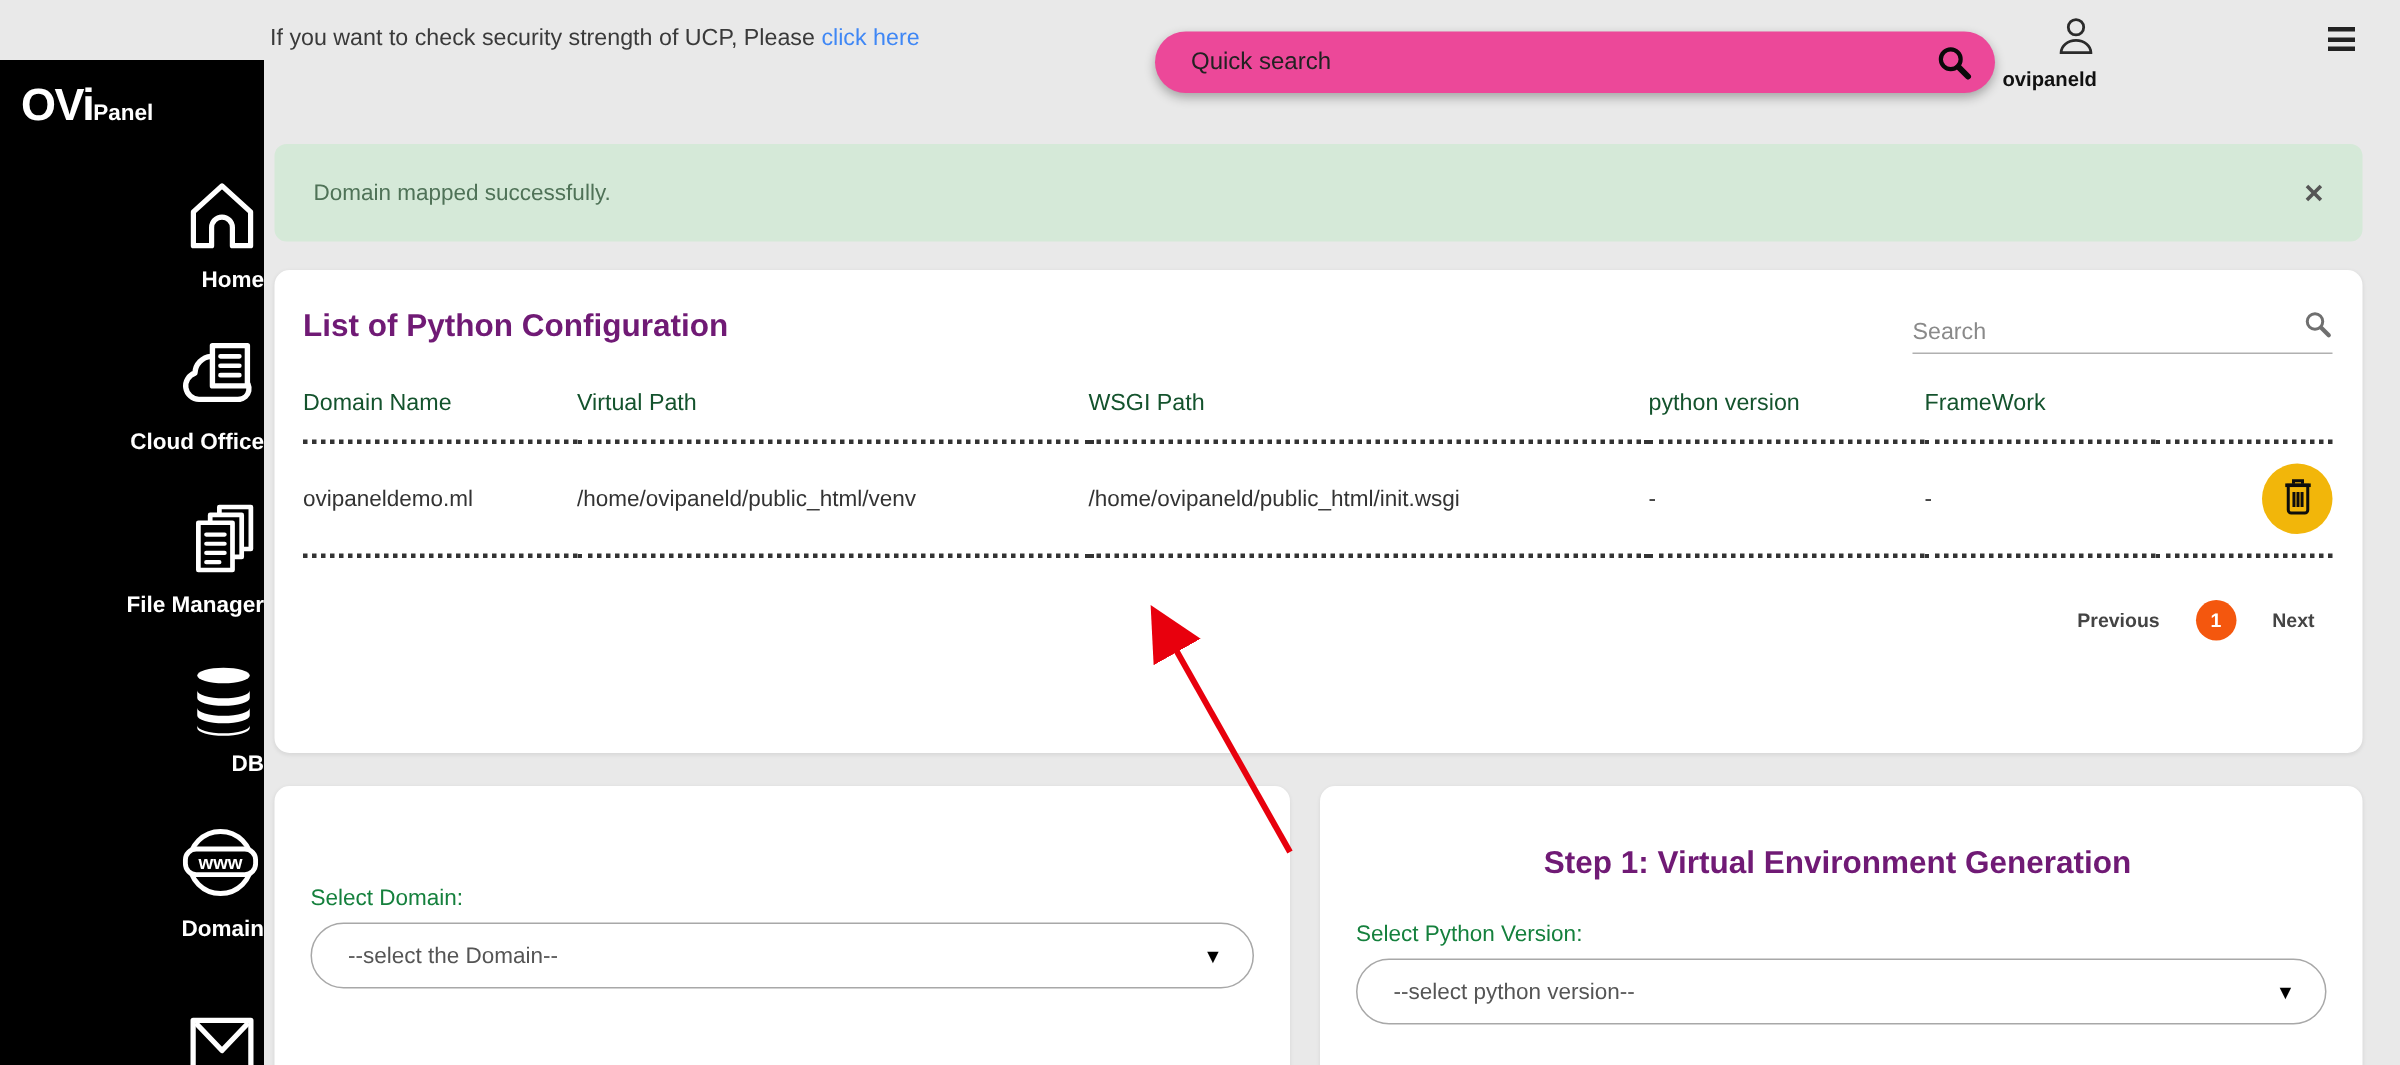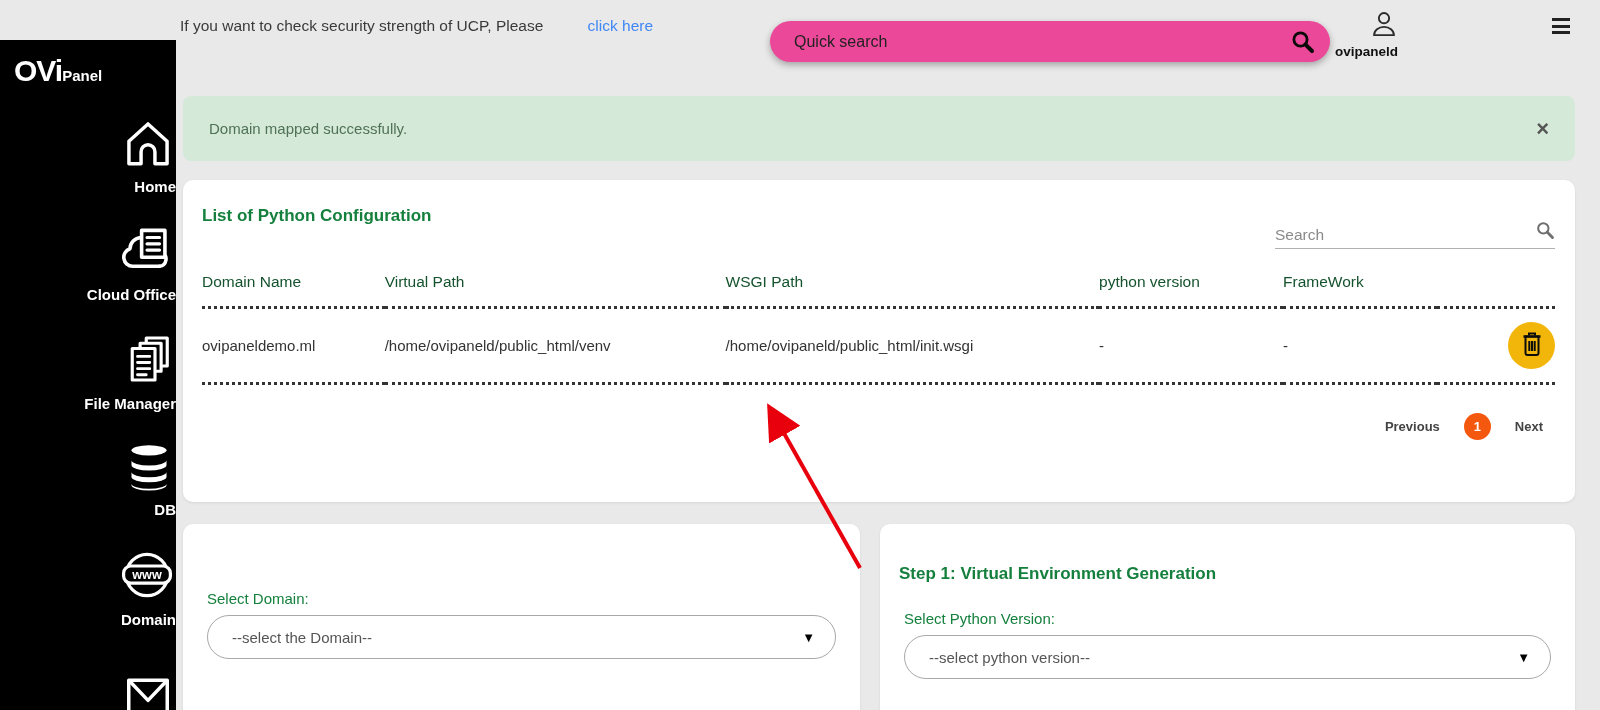--- a/index.html
+++ b/index.html
@@ -24,21 +24,21 @@
     align-items:flex-end; justify-content:center; gap:9px; cursor:pointer;
   }
   .nav-item svg { display:block; }
   .nav-label { font-size:15px; font-weight:bold; color:#fff; }
 
   
   .main { position:absolute; left:160px; top:0; width:1440px; height:710px; }
 
   .topbar { position:relative; height:96px; }
   .notice { position:absolute; left:20px; top:17px; font-size:15.5px; color:#3a3a3a; }
-  .notice a { color:#3f87f5; text-decoration:none; cursor:pointer;margin-left:40px; }
+  .notice a { color:#3f87f5; text-decoration:none; cursor:pointer; }
 
   .quick-search {
     position:absolute; left:610px; top:21px; width:560px; height:41px;
     background:#ec4899; border-radius:21px;
     box-shadow:0 3px 7px rgba(0,0,0,.3);
     display:flex; align-items:center; padding:0 14px 0 24px;
   }
   .quick-search input {
     flex:1; border:none; outline:none; background:transparent;
     font-size:16px; color:#1a1a1a; font-family:"Liberation Sans",sans-serif;
@@ -60,27 +60,27 @@
   .alert .msg { font-size:15px; color:#4f7257; }
   .alert .close {
     margin-left:auto; font-size:22px; color:#555; cursor:pointer; line-height:1;
     font-weight:bold;
   }
 
   
   .card {
     background:#fff; border-radius:10px; box-shadow:0 1px 3px rgba(0,0,0,.08);
   }
-  .card-title { font-size:17px; font-weight:bold; color:#15803d; }
+  .card-title { font-size:21px; font-weight:bold; color:#701a75;text-align:center; }
 
   .config-card { margin:19px 25px 0 23px; height:322px; padding:26px 20px 0 19px; }
   .config-head { display:flex; align-items:flex-start; }
   .table-search {
     margin-left:auto; width:280px; display:flex; align-items:flex-end;
-    border-bottom:1.5px solid #b0b0b0; padding-bottom:4px; margin-top:14px;
+    border-bottom:1.5px solid #b0b0b0; padding-bottom:4px; 
   }
   .table-search input {
     flex:1; border:none; outline:none; background:transparent;
     font-size:15.5px; color:#555; font-family:"Liberation Sans",sans-serif;
   }
   .table-search input::placeholder { color:#8a8a8a; opacity:1; }
 
   table.cfg { width:100%; border-collapse:collapse; margin-top:24px; table-layout:fixed; }
   table.cfg th {
     text-align:left; font-size:15.5px; font-weight:normal; color:#14532d;

